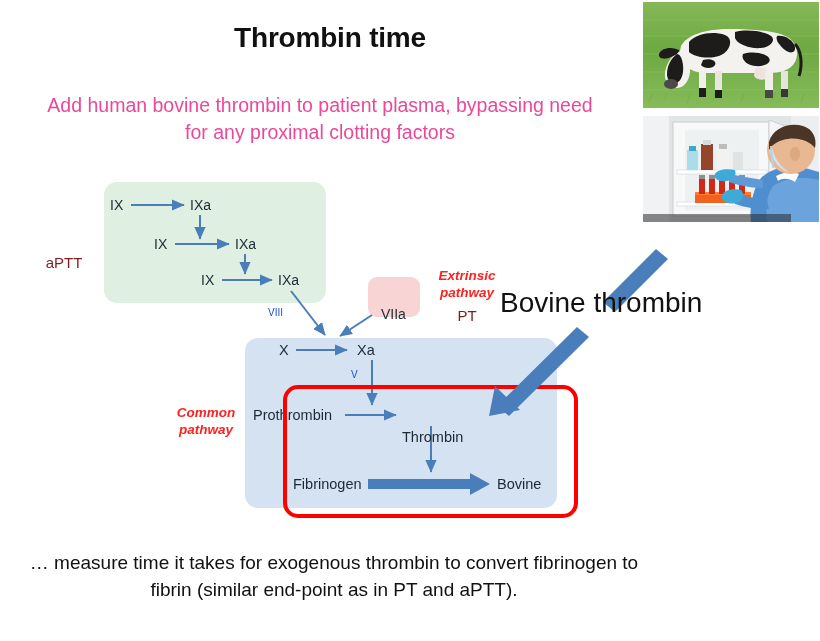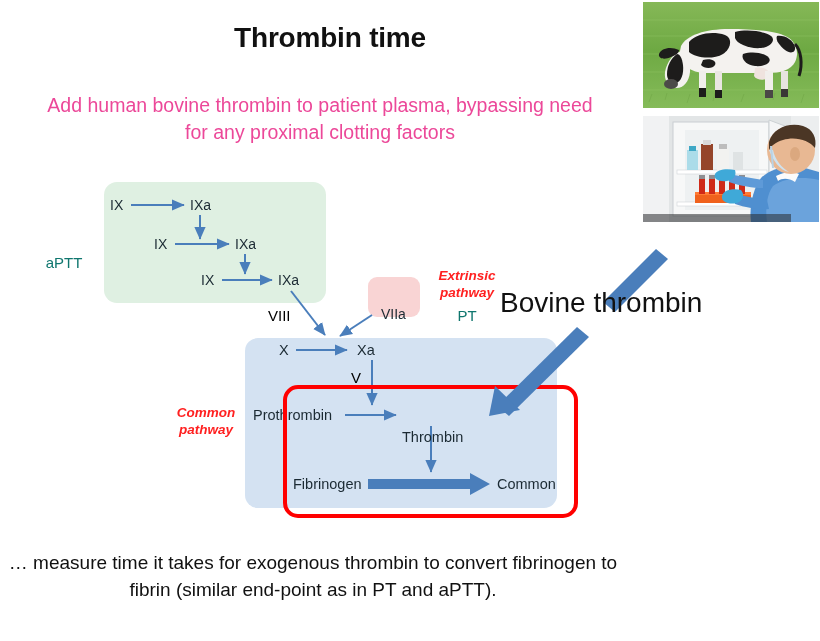--- a/index.html
+++ b/index.html
@@ -31,21 +31,21 @@
     position:absolute;
     left:40px; top:92px;
     width:560px;
     text-align:center;
     font-size:19.5px;
     color:#ec4899;
     line-height:1.38;
   }
   .footer-note{
     position:absolute;
-    left:3px; top:550px;
+    left:24px; top:550px;
     width:620px;
     text-align:center;
     font-size:19px;
     color:#111111;
     line-height:1.42;
   }
   .bovine-label{
     position:absolute;
     left:500px; top:287px;
     font-size:28px;
@@ -60,21 +60,21 @@
     text-align:center;
     font-style:italic;
     font-weight:bold;
     color:#ff2020;
     font-size:13.5px;
     line-height:1.25;
   }
   .path-test{
     position:absolute;
     text-align:center;
-    color:#0f766e;
+    color:#7f1d1d;
     font-size:15px;
   }
 
   
   .box-green{
     position:absolute;
     left:104px; top:182px;
     width:222px; height:121px;
     background:#dff0e2;
     border-radius:13px;
@@ -107,22 +107,22 @@
   .node{
     position:absolute;
     font-size:14px;
     color:#1b2a33;
     white-space:nowrap;
     z-index:20;
   }
   .node.big{ font-size:14.5px; }
   .cofactor{
     position:absolute;
-    font-size:15px;
-    color:#000000;
+    font-size:10px;
+    color:#1d4ed8;
     white-space:nowrap;
     z-index:20;
   }
 
   
   .svg-layer{
     position:absolute;
     left:0; top:0;
     width:820px; height:641px;
     pointer-events:none;
@@ -342,20 +342,20 @@
   <div class="node" style="left:201px; top:272px;">IX</div>
   <div class="node" style="left:278px; top:272px;">IXa</div>
 
   <div class="node" style="left:381px; top:290px;margin-top:16px;">VIIa</div>
 
   <div class="node big" style="left:279px; top:342px;">X</div>
   <div class="node big" style="left:357px; top:342px;">Xa</div>
   <div class="node big" style="left:253px; top:407px;">Prothrombin</div>
   <div class="node big" style="left:402px; top:429px;">Thrombin</div>
   <div class="node big" style="left:293px; top:476px;">Fibrinogen</div>
-  <div class="node big" style="left:497px; top:476px;">Common</div>
+  <div class="node big" style="left:497px; top:476px;">Bovine</div>
 
   <div class="cofactor" style="left:268px; top:307px;">VIII</div>
   <div class="cofactor" style="left:351px; top:369px;">V</div>
 
   <div class="footer-note">… measure time it takes for exogenous thrombin to convert fibrinogen to fibrin (similar end-point as in PT and aPTT).</div>
 
 </div>
 
 </body></html>

